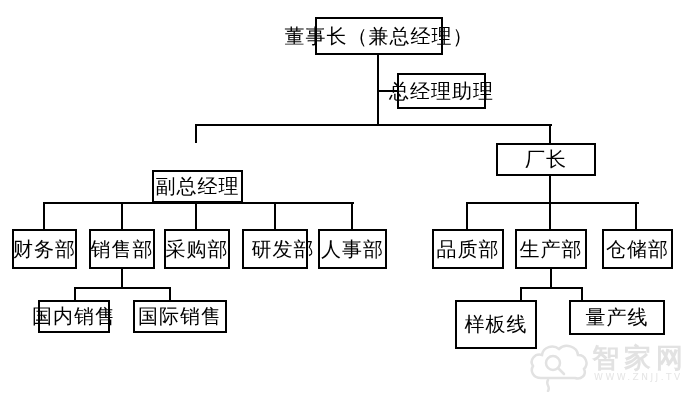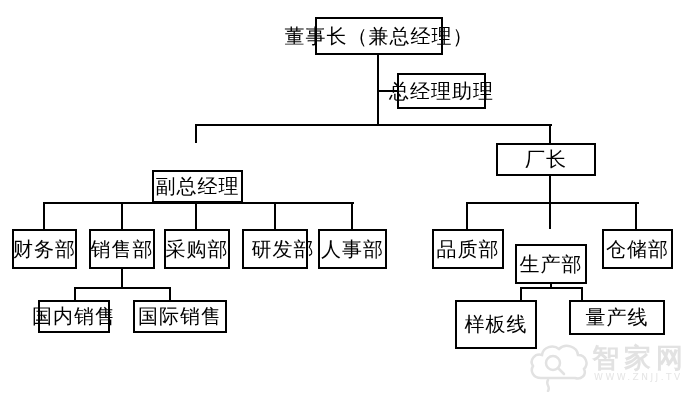--- a/index.html
+++ b/index.html
@@ -106,21 +106,21 @@
   <div class="node" style="left:397px;top:73px;width:89px;height:36px;">总经理助理</div>
   <div class="node" style="left:152px;top:143px;width:91px;height:33px;margin-top:27px;">副总经理</div>
   <div class="node" style="left:496px;top:143px;width:100px;height:33px;">厂长</div>
 
   <div class="node" style="left:12px;top:229px;width:65px;height:40px;">财务部</div>
   <div class="node" style="left:89px;top:229px;width:66px;height:40px;">销售部</div>
   <div class="node" style="left:164px;top:229px;width:66px;height:40px;">采购部</div>
   <div class="node" style="left:242px;top:229px;width:66px;height:40px;padding-left:16px;">研发部</div>
   <div class="node" style="left:318px;top:229px;width:69px;height:40px;">人事部</div>
   <div class="node" style="left:432px;top:229px;width:72px;height:40px;">品质部</div>
-  <div class="node" style="left:515px;top:229px;width:72px;height:40px;margin-top:15px;">生产部</div>
+  <div class="node" style="left:515px;top:229px;width:72px;height:40px;">生产部</div>
   <div class="node" style="left:602px;top:229px;width:71px;height:40px;">仓储部</div>
 
   <div class="node" style="left:38px;top:300px;width:72px;height:33px;">国内销售</div>
   <div class="node" style="left:133px;top:300px;width:94px;height:33px;">国际销售</div>
   <div class="node" style="left:455px;top:300px;width:82px;height:49px;">样板线</div>
   <div class="node" style="left:557px;top:300px;width:96px;height:35px;margin-left:12px;">量产线</div>
 
   <div class="watermark">
     <svg class="wm-cloud" width="62" height="50" viewBox="0 0 62 50">
       <g fill="none" stroke="#e2e2e2" stroke-width="2.5" stroke-linecap="round">

